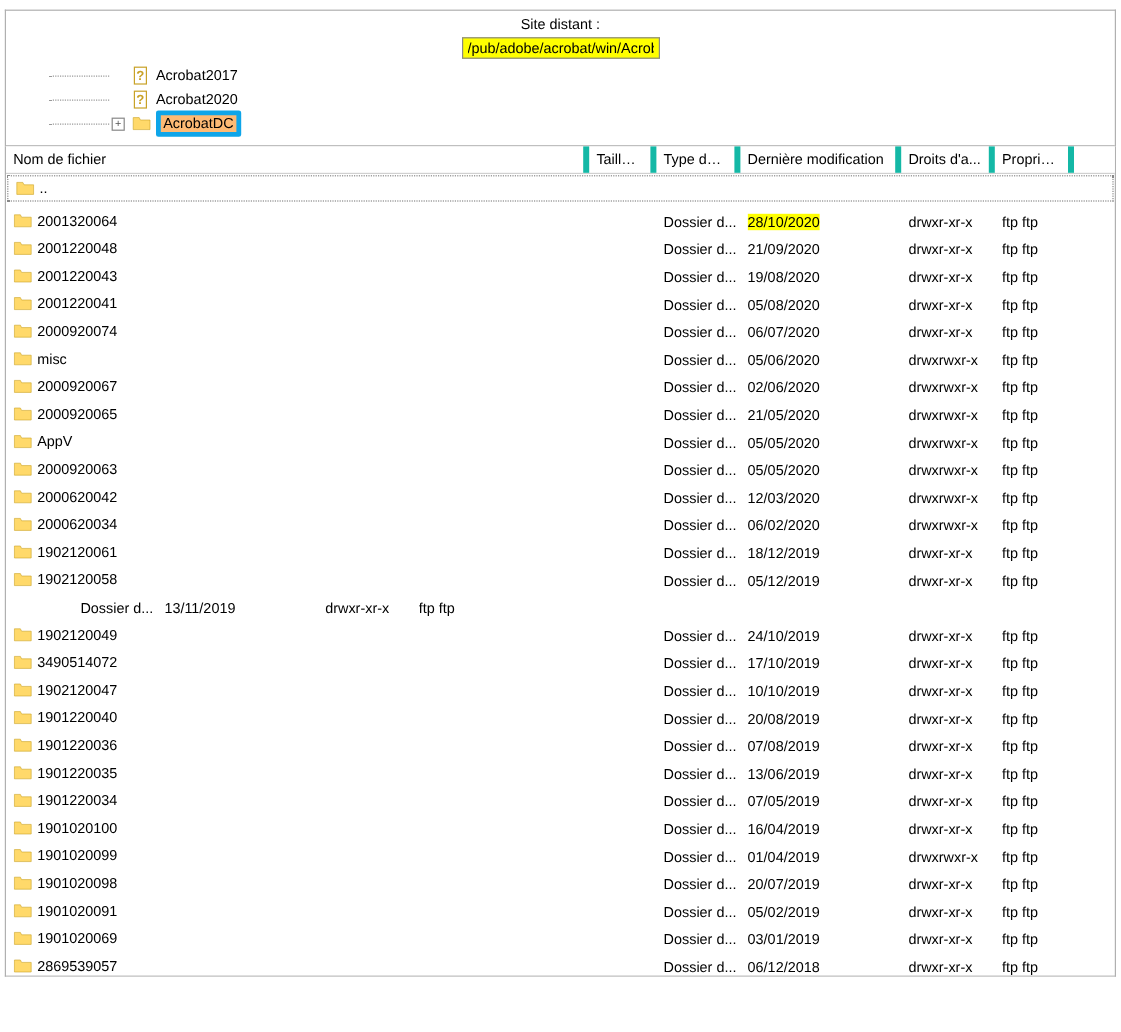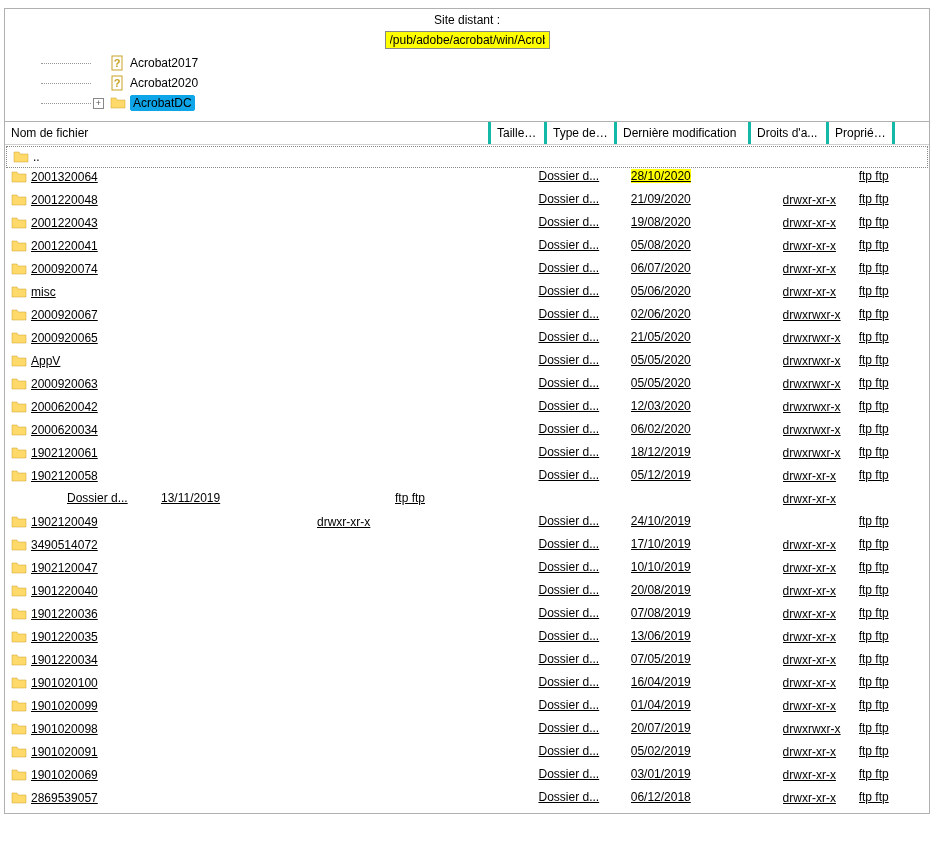--- a/index.html
+++ b/index.html
@@ -53,70 +53,69 @@
   }
   .tree-icon { width: 16px; height: 16px; display:inline-flex; align-items:center; justify-content:center;}
   .tree-dots::before{
     content:"";
     position:absolute;
     left:-52px; top:10px;
     width:50px;
     border-top:1px dotted #999;
   }
   .tree-sel {
-    background: #0ea5e9;
-    border: 1px solid #0ea5e9;
+    background: #fdba74;
+    border: 4px solid #0ea5e9;
     padding: 0 2px;
     border-radius: 2px;
   }
   .list {
     margin: 0 4px;
     border: 1px solid #b0b0b0;
     border-top: none;
   }
   .header-row {
     display: flex;
     background: #fff;
     border-bottom: 1px solid #d0d0d0;
     user-select: none;
   }
   .header-cell {
     padding: 4px 6px;
-    border-right: 3px solid #14b8a6;
+    border-right: 5px solid #14b8a6;
     white-space: nowrap;
     overflow: hidden;
     text-overflow: ellipsis;
   }
   .col-name  { width: 486px; }
   .col-size  { width: 56px;  }
   .col-type  { width: 70px;  }
   .col-date  { width: 134px; }
   .col-perm  { width: 78px;  }
   .col-owner { width: 66px;  }
   .parent-row {
     display:flex; align-items:center;
     padding: 2px 6px;
     border: 1px dotted #888;
     margin:1px;
   }
   .file-row {
     display: flex;
-    align-items: flex-start;
+    align-items: flex-end;
     height: 23px;
     padding: 0 6px;
-    text-decoration: underline;
   }
   .cell {
     overflow: hidden; white-space: nowrap; text-overflow: ellipsis;
     padding-right: 6px;
   }
   .cell-name  { width: 486px; display:flex; align-items:center; gap:4px;}
   .cell-size  { width: 56px;  }
   .cell-type  { width: 70px;  }
-  .cell-date  { width: 156px; margin-left: 24px; }
+  .cell-date  { width: 134px; }
   .cell-perm  { width: 78px; margin-top: 24px;  }
   .cell-owner { width: 66px;  }
   .folder-icon svg { display:block; }
 </style>
 </head>
 <body>
 
 <div class="outer">
 
   <div class="pathbar">

